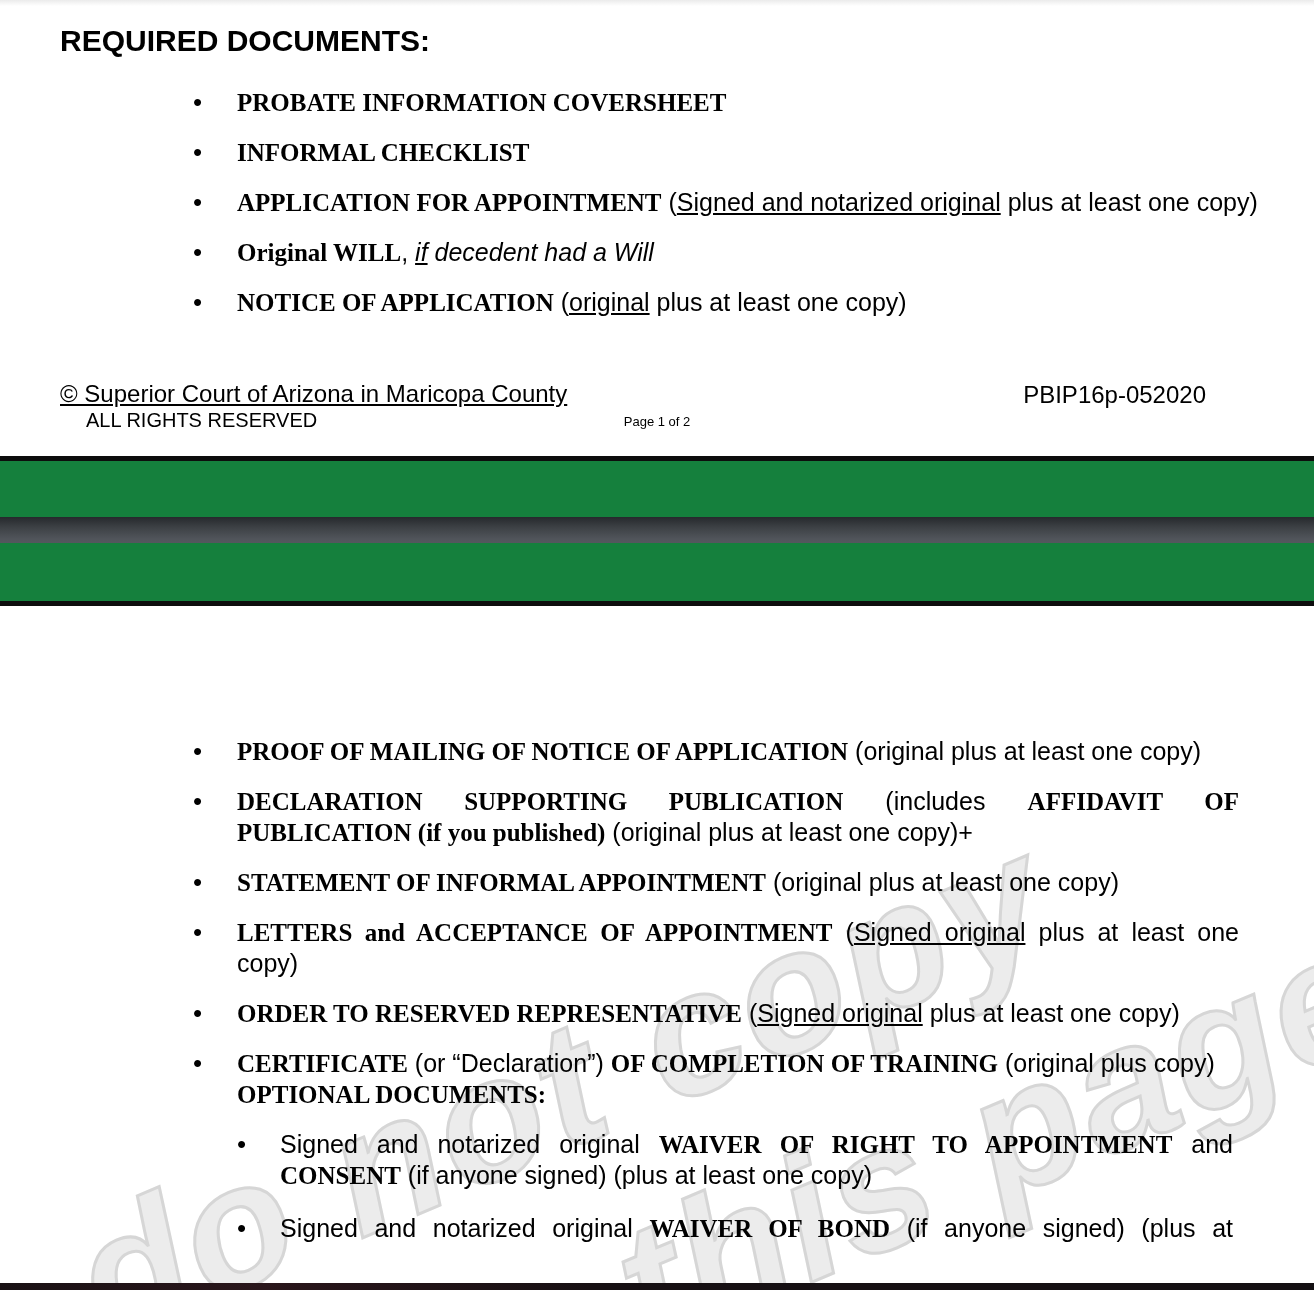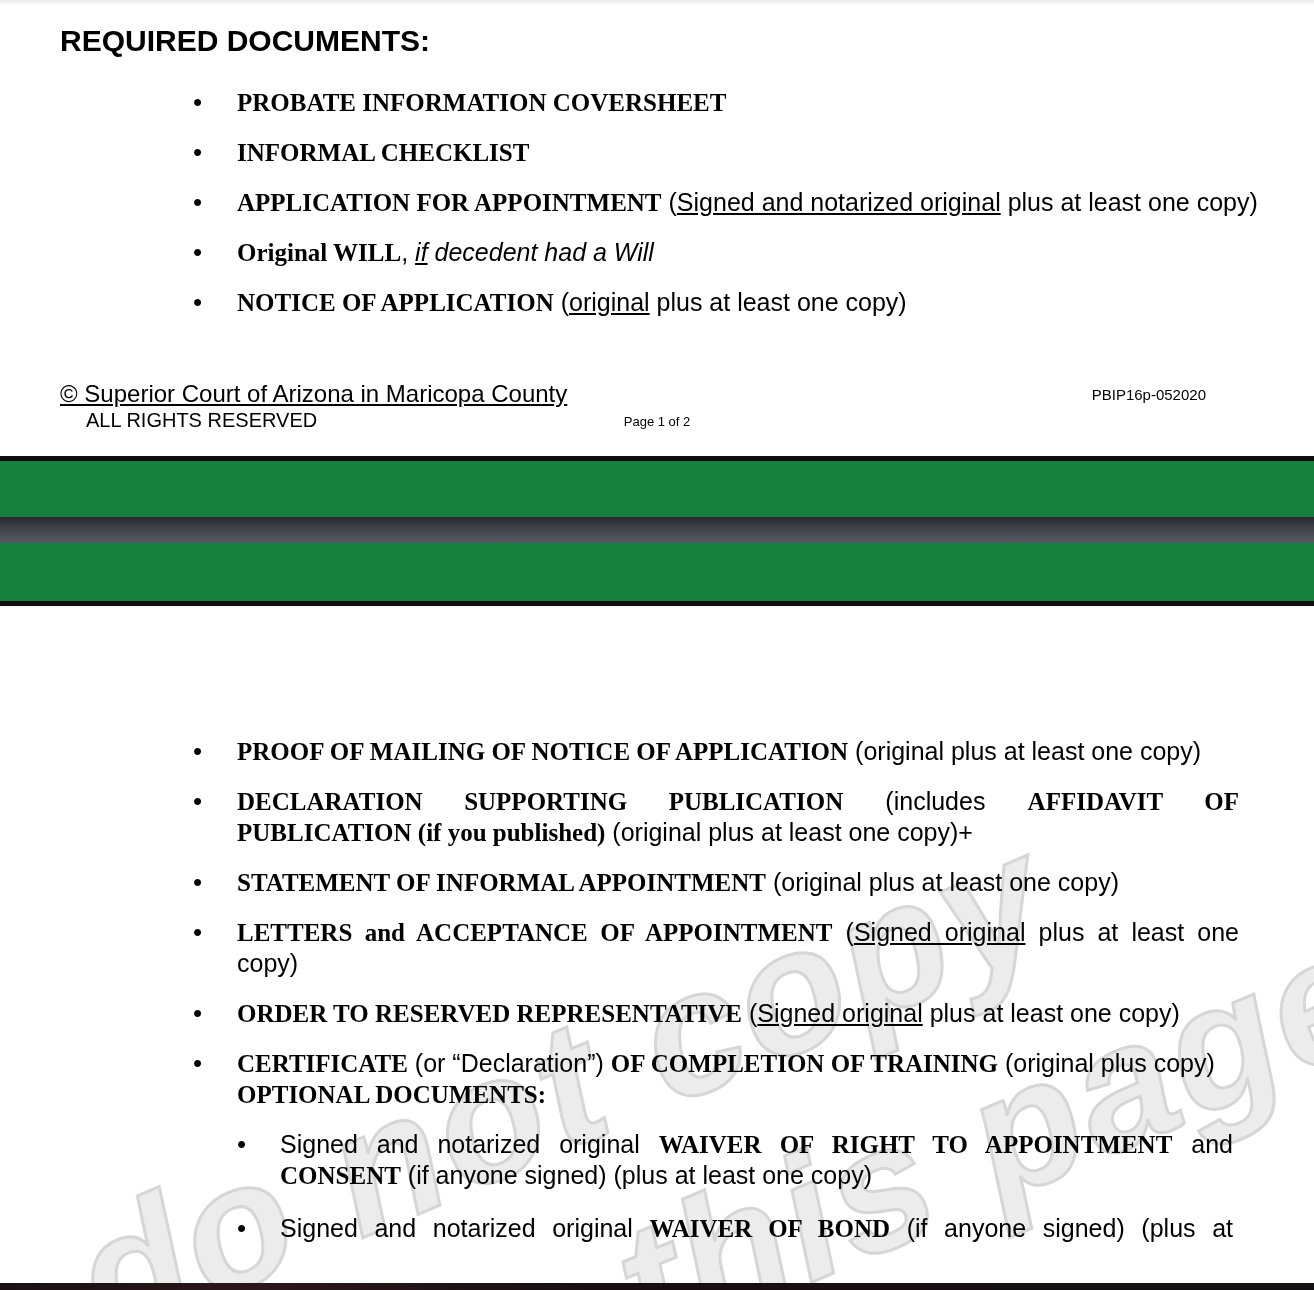--- a/index.html
+++ b/index.html
@@ -30,21 +30,21 @@
   #page1 .btxt{width:auto;}
   .p2list .btxt{width:1002px;}
   .sublist{margin-left:237px;margin-top:8px;}
   .sublist .dot{width:43px;}
   .sublist .btxt{width:953px;}
   .sublist .bullet-item{margin-bottom:22px;}
 
   .footer-copy1{position:absolute;left:60px;top:382px;font-size:24px;line-height:24px;text-decoration:underline;}
   .footer-copy2{position:absolute;left:86px;top:408px;font-size:20px;line-height:24px;}
   .footer-page{position:absolute;left:0;right:0;top:410px;text-align:center;font-size:13px;line-height:24px;}
-  .footer-code{position:absolute;right:108px;top:383px;font-size:15px;line-height:24px;}
+  .footer-code{position:absolute;right:108px;top:383px;font-size:24px;line-height:24px;}
 
   .edge-line{position:absolute;left:0;width:1314px;height:5px;background:#0d0d0d;}
   #edge-line-1{top:456px;}
   #edge-line-2{top:601px;}
   .separator-band{
     position:absolute;left:0;top:517px;width:1314px;height:26px;
     background:linear-gradient(180deg,#26292d 0%,#3d4145 40%,#51555b 85%,#54585e 100%);
   }
   .bottom-bar{
     position:absolute;left:0;top:1283px;width:1314px;height:7px;

